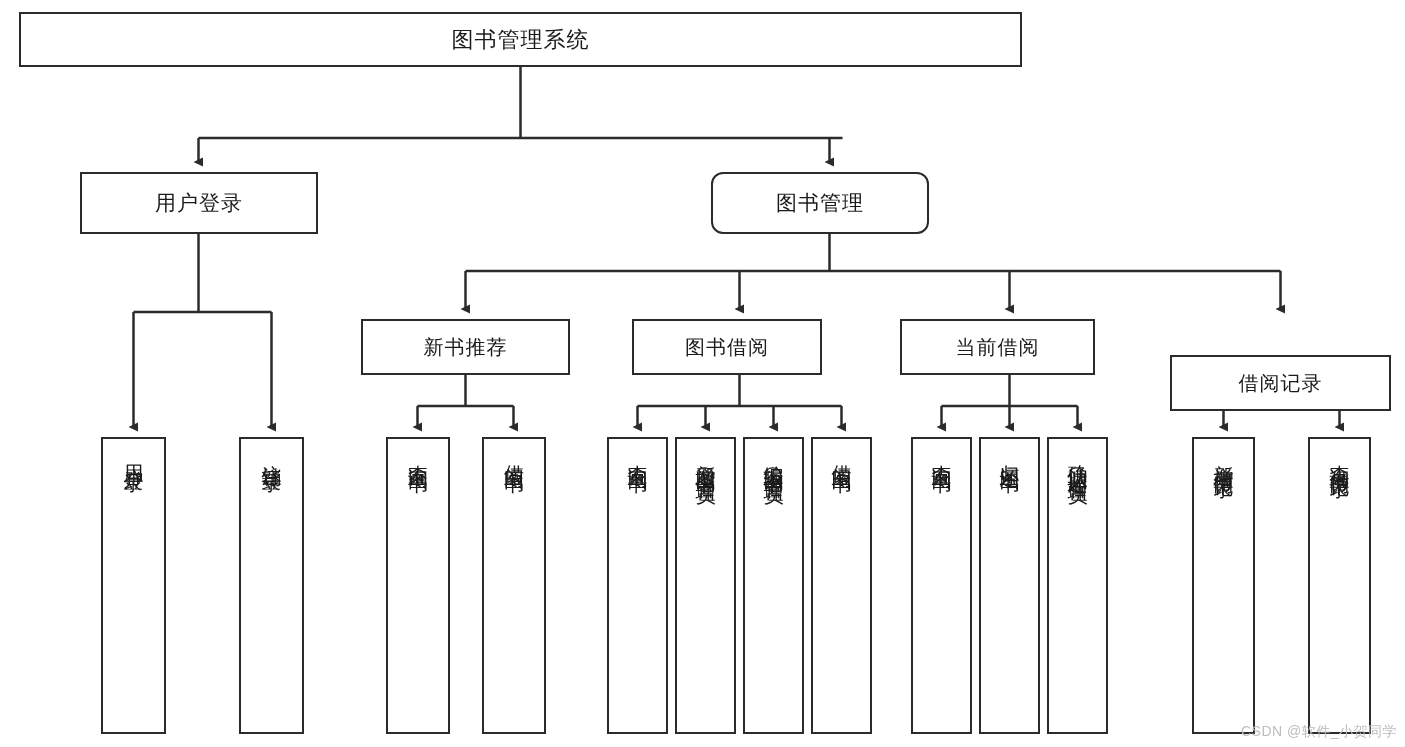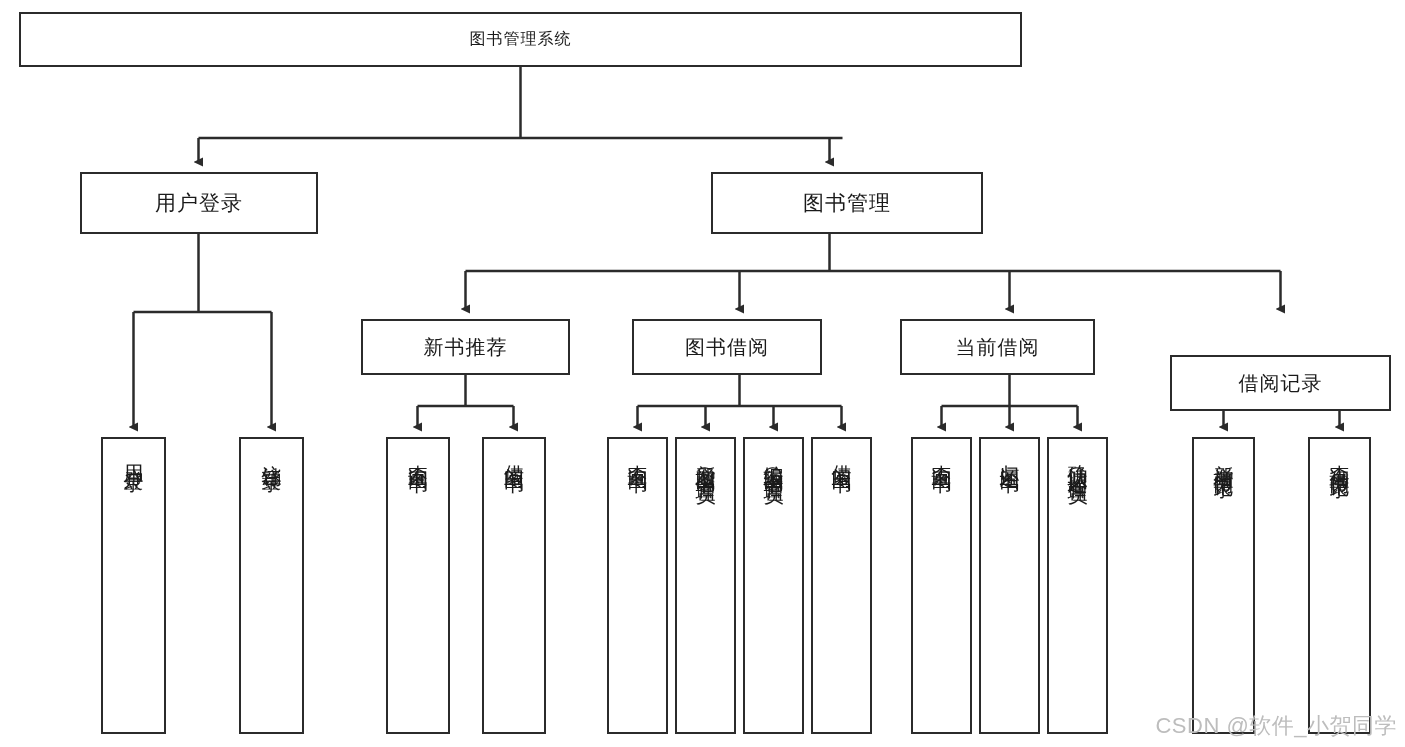--- a/index.html
+++ b/index.html
@@ -30,21 +30,21 @@
     position: absolute;
     box-sizing: border-box;
     background: #ffffff;
     border: 2px solid #2b2b2b;
     display: flex;
     align-items: center;
     justify-content: center;
     color: #1a1a1a;
   }
   .node.root-node {
-    font-size: 16px;
+    font-size: 22px;
     letter-spacing: 1px;
   }
   .node.branch-node {
     font-size: 21px;
     letter-spacing: 1px;
   }
   .node.sub-node {
     font-size: 20px;
     letter-spacing: 1px;
   }
@@ -58,21 +58,21 @@
     writing-mode: vertical-rl;
     text-orientation: upright;
     letter-spacing: 3px;
     line-height: 1.05;
     white-space: nowrap;
   }
   .watermark {
     position: absolute;
     right: 8px;
     bottom: 6px;
-    font-size: 22px;
+    font-size: 14px;
     color: #bdbdbd;
     letter-spacing: 0.5px;
     white-space: nowrap;
     user-select: none;
   }
 </style>
 </head>
 <body>
 
 <div id="diagram-root">
@@ -128,21 +128,21 @@
   </svg>
 
   <div class="node root-node" style="left:19px; top:12px; width:1003px; height:55px;">
     <span>图书管理系统</span>
   </div>
 
   <div class="node branch-node" style="left:80px; top:172px; width:238px; height:62px;">
     <span>用户登录</span>
   </div>
 
-  <div class="node branch-node" style="left:711px; top:172px; width:272px; height:62px;">
+  <div class="node branch-node" style="left:711px; top:172px; width:218px; height:62px;border-radius:12px;">
     <span>图书管理</span>
   </div>
 
   <div class="node sub-node" style="left:361px; top:319px; width:209px; height:56px;">
     <span>新书推荐</span>
   </div>
 
   <div class="node sub-node" style="left:632px; top:319px; width:190px; height:56px;">
     <span>图书借阅</span>
   </div>

